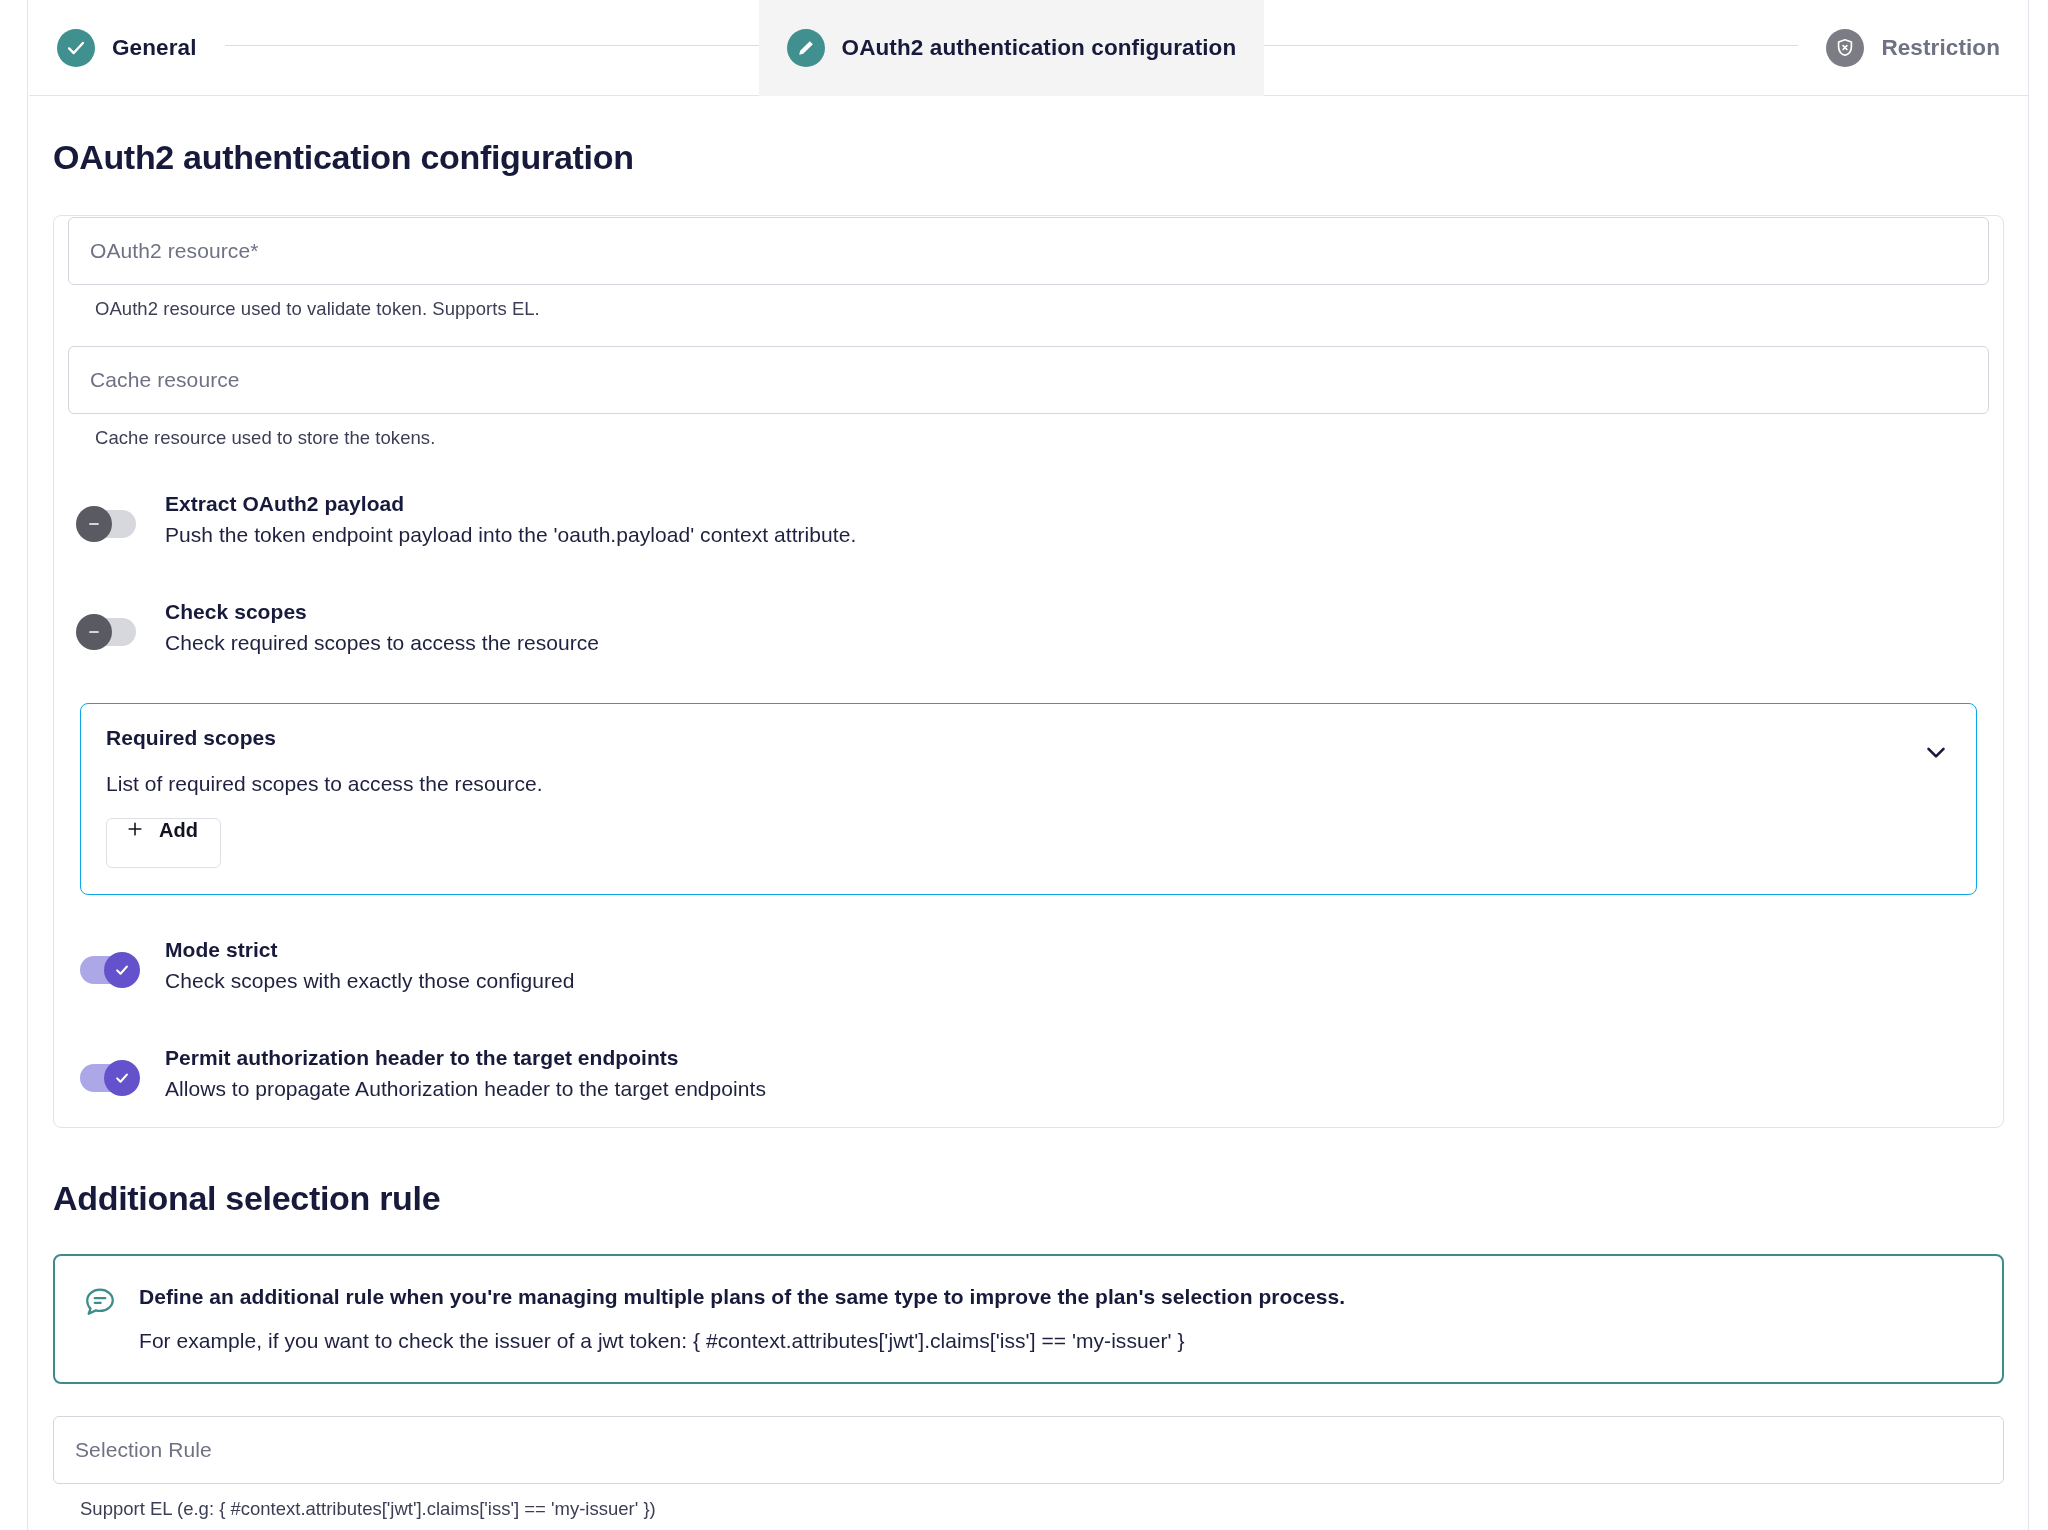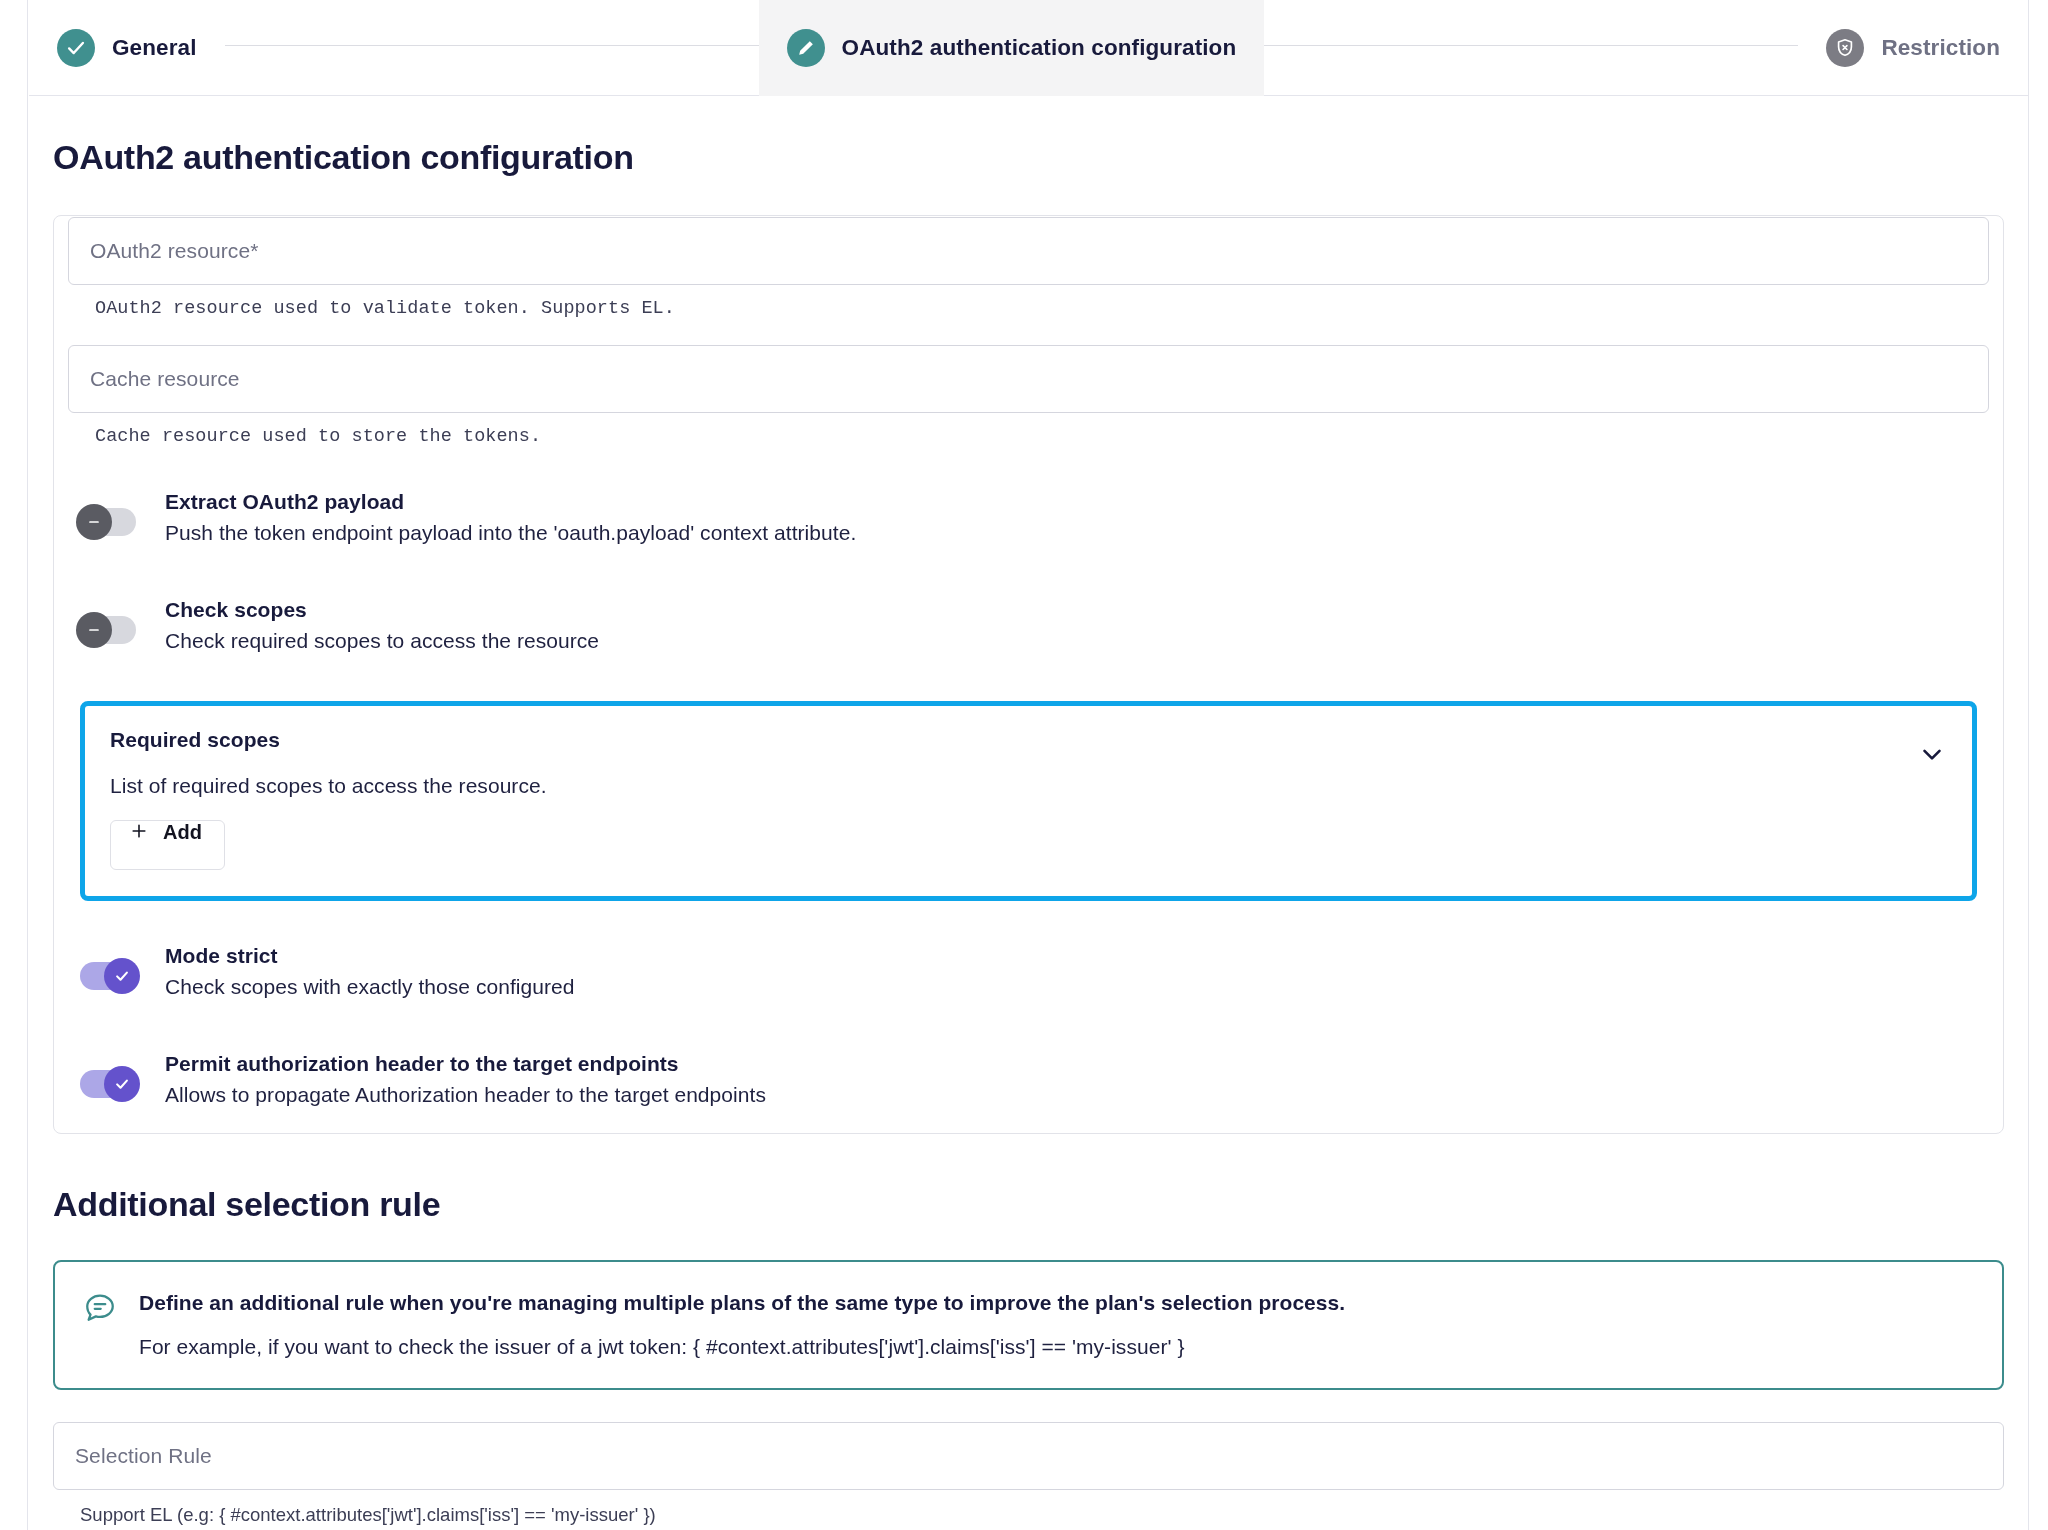--- a/index.html
+++ b/index.html
@@ -95,21 +95,20 @@
     padding: 0 21px;
     font-size: 21px;
     color: #6F7184;
     letter-spacing: .1px;
   }
   .hint {
     margin: 13px 0 0 27px;
     font-size: 18.5px;
     color:#3C3E55;
     letter-spacing: .05px;
-    font-family: Liberation Mono, monospace;
   }
 
   .spacer-24 { height: 26px; }
   .spacer-34 { height: 40px; }
 
   
   .toggle-row {
     display:flex;
     align-items: flex-start;
     padding-left: 12px;
@@ -143,21 +142,21 @@
   .toggle-desc {
     font-size: 21px; font-weight: 400;
     line-height: 32px;
     color:#1F2140;
     letter-spacing: .05px;
   }
 
   
   .panel {
     margin: 44px 12px 0 12px;
-    border: 5px solid #0ea5e9;
+    border: 1px solid #0ea5e9;
     border-radius: 8px;
     padding: 22px 24px 26px 25px;
     position: relative;
   }
   .panel-title { font-size:21px; font-weight:700; color:#181A3C; letter-spacing:.05px; }
   .panel-desc { margin-top: 22px; font-size: 21px; color:#1F2140; letter-spacing:.05px; }
   .panel-chevron {
     position:absolute; right: 23px; top: 31px;
     width: 34px; height: 34px;
     display:flex; align-items:center; justify-content:center;

